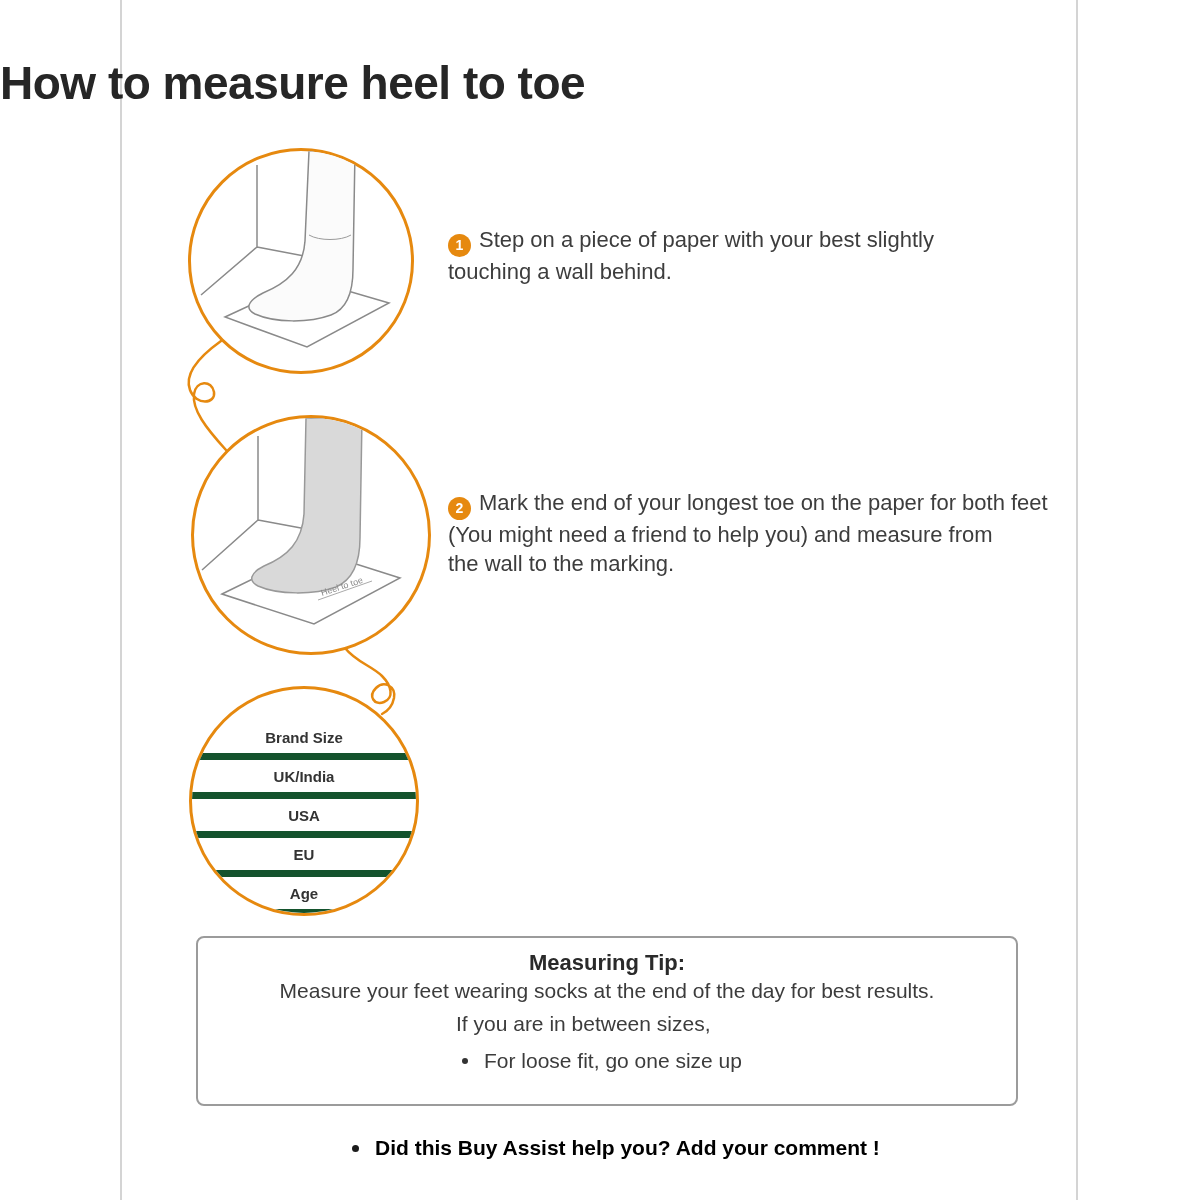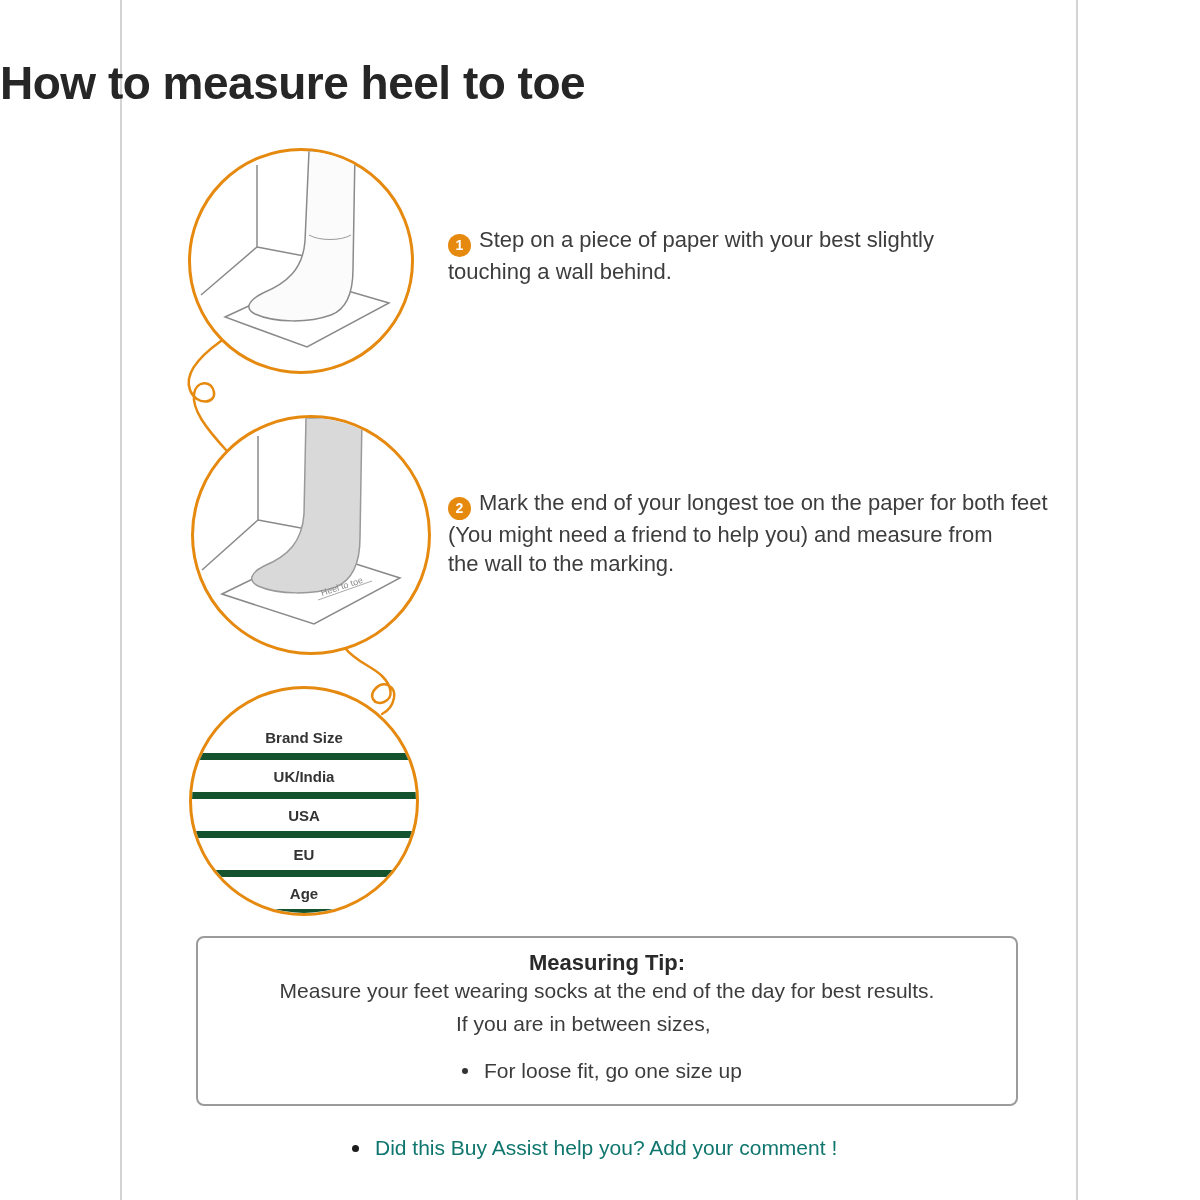--- a/index.html
+++ b/index.html
@@ -47,27 +47,27 @@
   .step3{left:448px; top:773px; width:500px;}
 
   .tip-box{
     position:absolute; left:196px; top:936px; width:822px; height:170px;
     border:2px solid #9b9b9b; border-radius:8px; box-sizing:border-box;
     color:#3c3c3c; background:#fff;
   }
   .tip-title{margin-top:12px; text-align:center; font-size:22px; font-weight:bold; color:#2a2a2a;}
   .tip-line1{margin-top:3px; text-align:center; font-size:21px;}
   .tip-sub{margin-top:9px; margin-left:258px; font-size:21px;}
-  .tip-line2{margin-bottom:21px;}
+  .tip-line2{margin-bottom:11px;}
   .tip-bullet{display:flex; align-items:center; height:28px;}
   .dot{width:6px; height:6px; border-radius:50%; background:#333; margin:0 16px 0 6px; flex:none;}
 
   .footer{
     position:absolute; left:352px; top:1136px; display:flex; align-items:center;
-    font-size:21px; font-weight:normal; color:#0f766e;
+    font-size:21px; font-weight:bold; color:#000000;
   }
   .footer .dot{width:7px; height:7px; margin:0 16px 0 0; background:#1c1c1c;}
 </style>
 </head>
 <body>
 
 <div class="page">
 
   <div class="edge edge-left"></div>
   <div class="edge edge-right"></div>

